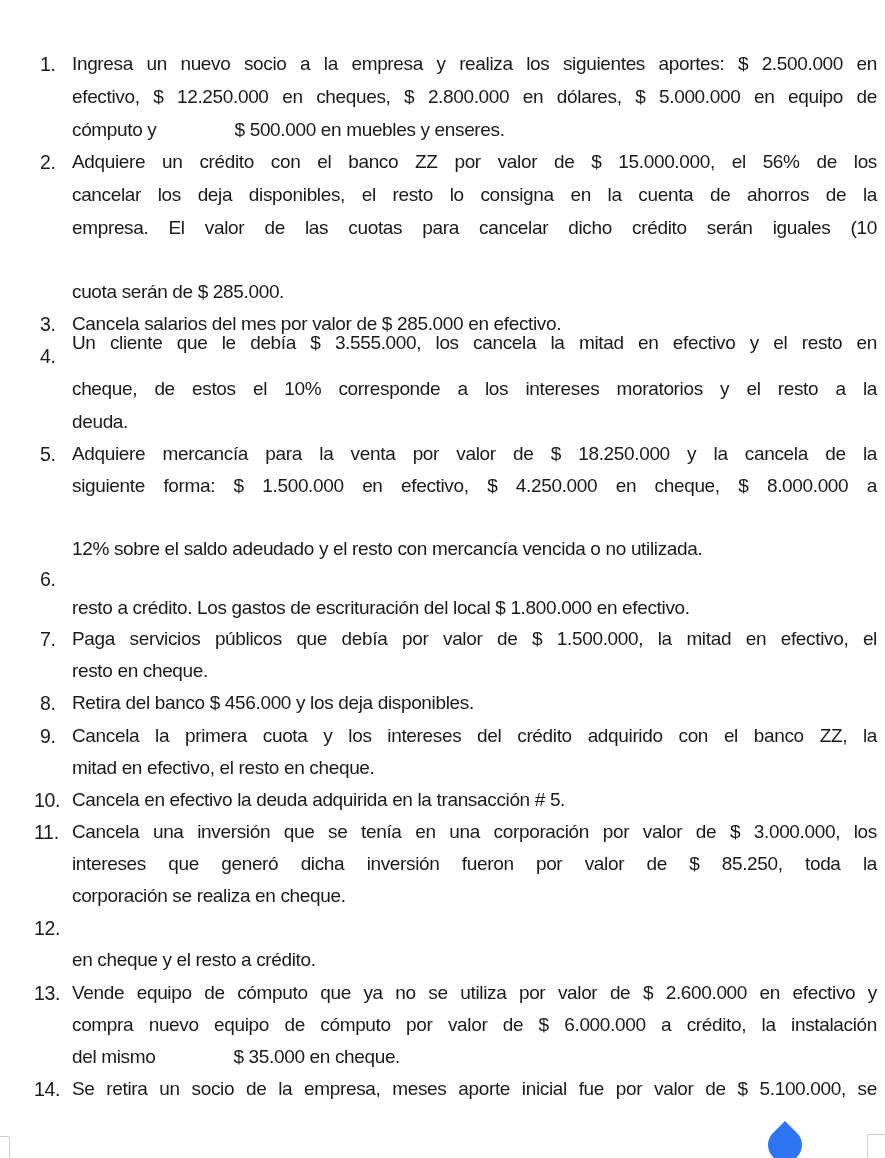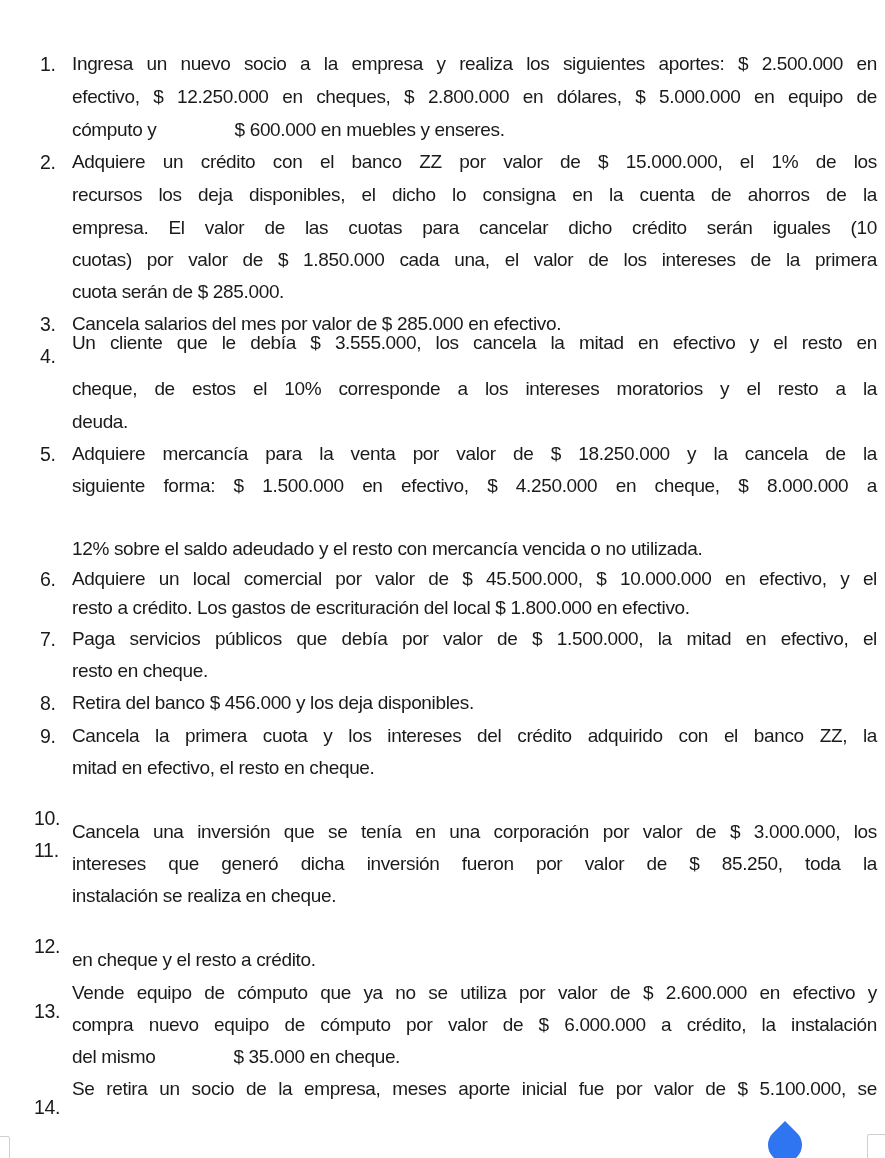--- a/index.html
+++ b/index.html
@@ -13,21 +13,21 @@
     position: absolute; left: 72px; width: 805px;
     font-size: 19px; line-height: 28px; height: 28px;
     white-space: nowrap; letter-spacing: -0.35px;
   }
   .line.justify { text-align: justify; text-align-last: justify; }
   .num {
     position: absolute; left: 40px; width: 32px;
     font-size: 19.5px; line-height: 28px; height: 28px;
     letter-spacing: -0.3px;
   }
-  .num.wide { left: 34px; margin-top: 18px; }
+  .num.wide { left: 34px; }
   .gap { display: inline-block; width: 78px; }
   .cursor {
     display: inline-block; width: 3px; height: 22px; background: #2f6fe6;
     vertical-align: -4px; margin-left: 1px;
   }
   .handle {
     position: absolute; left: 768px; top: 1128px; width: 34px; height: 34px;
     background: #2f74f0; border-radius: 50% 0 50% 50%; transform: rotate(-45deg);
   }
   .edge-left {
@@ -40,63 +40,62 @@
   }
 </style>
 </head>
 <body>
 
 <div class="doc">
 
   <div class="num" style="top:50px">1.</div>
   <div class="line justify" style="top:50px">Ingresa un nuevo socio a la empresa y realiza los siguientes aportes: $ 2.500.000 en</div>
   <div class="line justify" style="top:83px">efectivo, $ 12.250.000 en cheques, $ 2.800.000 en dólares, $ 5.000.000 en equipo de</div>
-  <div class="line" style="top:116px"><span>cómputo y</span><span class="gap"></span><span>$ 600.000 en muebles y enseres.</span></div>
+  <div class="line" style="top:116px"><span>cómputo y</span><span class="gap"></span><span>$ 500.000 en muebles y enseres.</span></div>
 
   <div class="num" style="top:148px">2.</div>
-  <div class="line justify" style="top:148px">Adquiere un crédito con el banco ZZ por valor de $ 15.000.000, el 1% de los</div>
-  <div class="line justify" style="top:181px">recursos los deja disponibles, el dicho lo consigna en la cuenta de ahorros de la</div>
+  <div class="line justify" style="top:148px">Adquiere un crédito con el banco ZZ por valor de $ 15.000.000, el 56% de los</div>
+  <div class="line justify" style="top:181px">cancelar los deja disponibles, el resto lo consigna en la cuenta de ahorros de la</div>
   <div class="line justify" style="top:214px">empresa. El valor de las cuotas para cancelar dicho crédito serán iguales (10</div>
-  <div class="line justify" style="top:246px">cuotas) por valor de $ 1.850.000 cada una, el valor de los intereses de la primera</div>
   <div class="line" style="top:278px">cuota serán de $ 285.000.</div>
 
   <div class="num" style="top:310px">3.</div>
   <div class="line" style="top:310px">Cancela salarios del mes por valor de $ 285.000 en efectivo.</div>
 
   <div class="num" style="top:342px">4.</div>
   <div class="line justify" style="top:329px">Un cliente que le debía $ 3.555.000, los cancela la mitad en efectivo y el resto en</div>
   <div class="line justify" style="top:375px">cheque, de estos el 10% corresponde a los intereses moratorios y el resto a la</div>
   <div class="line" style="top:408px">deuda.</div>
 
   <div class="num" style="top:440px">5.</div>
   <div class="line justify" style="top:440px">Adquiere mercancía para la venta por valor de $ 18.250.000 y la cancela de la</div>
   <div class="line justify" style="top:472px">siguiente forma: $ 1.500.000 en efectivo, $ 4.250.000 en cheque, $ 8.000.000 a</div>
   <div class="line" style="top:535px">12% sobre el saldo adeudado y el resto con mercancía vencida o no utilizada.</div>
 
   <div class="num" style="top:565px">6.</div>
-  <div class="line justify" style="top:565px">Adquiere un local comercial por valor de $ 45.500.000, $ 10.000.000 en efectivo, y el</div>
   <div class="line" style="top:594px">resto a crédito. Los gastos de escrituración del local $ 1.800.000 en efectivo.</div>
 
   <div class="num" style="top:625px">7.</div>
   <div class="line justify" style="top:625px">Paga servicios públicos que debía por valor de $ 1.500.000, la mitad en efectivo, el</div>
   <div class="line" style="top:657px">resto en cheque.</div>
 
   <div class="num" style="top:689px">8.</div>
   <div class="line" style="top:689px">Retira del banco $ 456.000 y los deja disponibles.</div>
 
   <div class="num" style="top:722px">9.</div>
   <div class="line" style="top:754px">mitad en efectivo, el resto en cheque.</div>
   <div class="line justify" style="top:722px">Cancela la primera cuota y los intereses del crédito adquirido con el banco ZZ, la</div>
 
   <div class="num wide" style="top:786px">10.</div>
+  <div class="line" style="top:786px">Cancela en efectivo la deuda adquirida en la transacción # 5.</div>
 
   <div class="num wide" style="top:818px">11.</div>
   <div class="line justify" style="top:818px">Cancela una inversión que se tenía en una corporación por valor de $ 3.000.000, los</div>
   <div class="line justify" style="top:850px">intereses que generó dicha inversión fueron por valor de $ 85.250, toda la</div>
-  <div class="line" style="top:882px">instalación se realiza en cheque.</div>
+  <div class="line" style="top:882px">corporación se realiza en cheque.</div>
 
   <div class="num wide" style="top:914px">12.</div>
   <div class="line" style="top:946px">en cheque y el resto a crédito.</div>
 
   <div class="num wide" style="top:979px">13.</div>
   <div class="line justify" style="top:979px">Vende equipo de cómputo que ya no se utiliza por valor de $ 2.600.000 en efectivo y</div>
   <div class="line justify" style="top:1011px">compra nuevo equipo de cómputo por valor de $ 6.000.000 a crédito, la instalación</div>
   <div class="line" style="top:1043px"><span>del mismo</span><span class="gap"></span><span>$ 35.000 en cheque.</span></div>
 
   <div class="num wide" style="top:1075px">14.</div>

